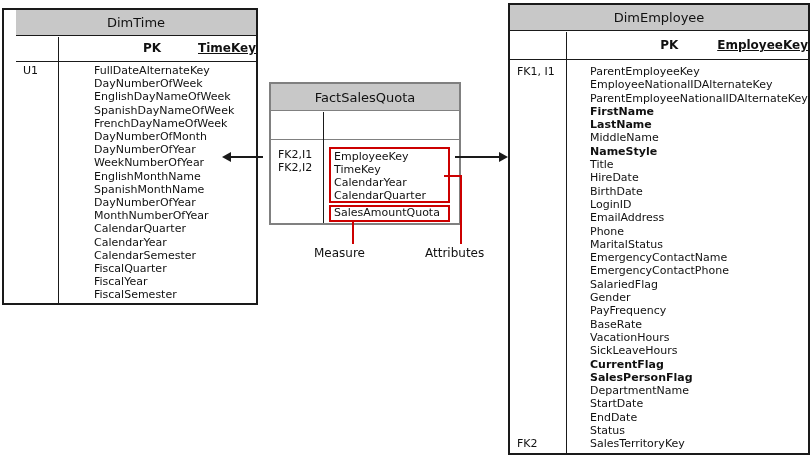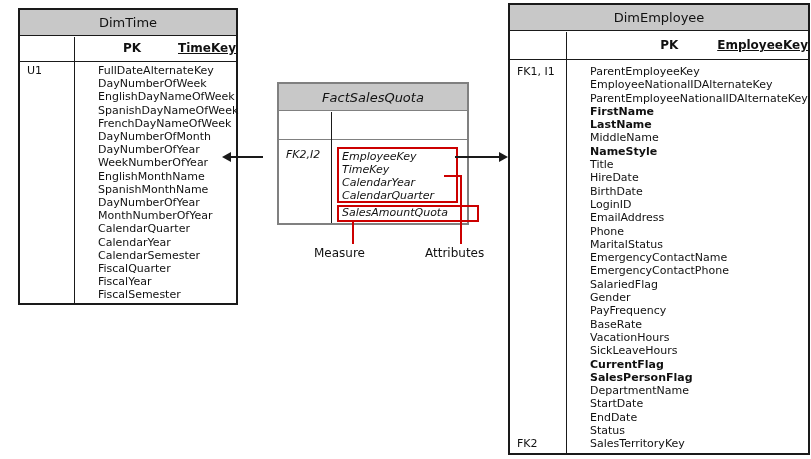--- a/index.html
+++ b/index.html
@@ -47,45 +47,45 @@
   .col-divider{
     position:absolute;width:1px;background:var(--table-border);
   }
   .tbl-body{font-size:11px;white-space:nowrap;}
   .trow{display:flex;}
   .kcell{flex:none;padding-left:7px;}
   .ncell{padding-left:8px;margin-left:16px;}
   .ncell.bold{font-weight:bold;}
 
   
-  #dim-time{left:18px;top:8px;width:220px;height:297px;}
+  #dim-time{left:2px;top:8px;width:256px;height:297px;padding-left:12px;}
   #dim-time .pk-row{height:26px;line-height:25px;}
   #dim-time .kcell{width:54px;}
   #dim-time .col-divider{left:54px;top:27px;bottom:0;}
   #dim-time .tbl-body{padding-top:2px;line-height:13.2px;}
 
   
   #dim-employee{left:508px;top:3px;width:302px;height:452px;}
   #dim-employee .pk-row{height:29px;line-height:28px;}
   #dim-employee .kcell{width:56px;}
   #dim-employee .col-divider{left:56px;top:27px;bottom:0;}
   #dim-employee .tbl-body{padding-top:5px;line-height:13.3px;}
 
   
-  #fact{left:277px;top:82px;width:192px;height:143px;font-style:italic;}
+  #fact{left:269px;top:82px;width:192px;height:143px;}
   #fact .col-divider{left:52px;top:28px;bottom:0;}
   #fact .key-lines{padding:8px 0 0 7px;font-size:11px;line-height:13.4px;white-space:nowrap;}
   .hl-box{
     position:absolute;
     border:2px solid var(--highlight);
     background:transparent;
     font-size:11px;white-space:nowrap;
   }
   #fact-attr-box{left:58px;top:63px;width:121px;height:56px;line-height:13px;padding:1px 0 0 3px;}
-  #fact-measure-box{left:58px;top:121px;width:142px;height:17px;line-height:12.5px;padding-left:3px;}
+  #fact-measure-box{left:58px;top:121px;width:121px;height:17px;line-height:12.5px;padding-left:3px;}
 
   
   .arrow{position:absolute;height:12px;}
   #arrow-left{left:222px;top:151px;width:41px;}
   #arrow-right{left:455px;top:151px;width:53px;}
   .arrow .shaft{position:absolute;top:5px;height:2px;background:var(--arrow);}
   #arrow-left .shaft{left:7px;right:0;}
   #arrow-right .shaft{left:0;right:7px;}
   .arrow .head{position:absolute;top:1px;width:0;height:0;border-top:5px solid transparent;border-bottom:5px solid transparent;}
   #arrow-left .head{left:0;border-right:9px solid var(--arrow);}
@@ -188,20 +188,21 @@
 
 <div class="arrow" id="arrow-left">
   <div class="shaft"></div>
   <div class="head"></div>
 </div>
 
 <div class="tbl fact" id="fact">
   <div class="tbl-header">FactSalesQuota</div>
   <div class="empty-row"></div>
   <div class="key-lines">
+      <div>FK2,I1</div>
       <div>FK2,I2</div>
     </div>
   <div class="hl-box" id="fact-attr-box">
       <div>EmployeeKey</div>
       <div>TimeKey</div>
       <div>CalendarYear</div>
       <div>CalendarQuarter</div>
     </div>
   <div class="hl-box" id="fact-measure-box">SalesAmountQuota</div>
   <div class="col-divider"></div>

